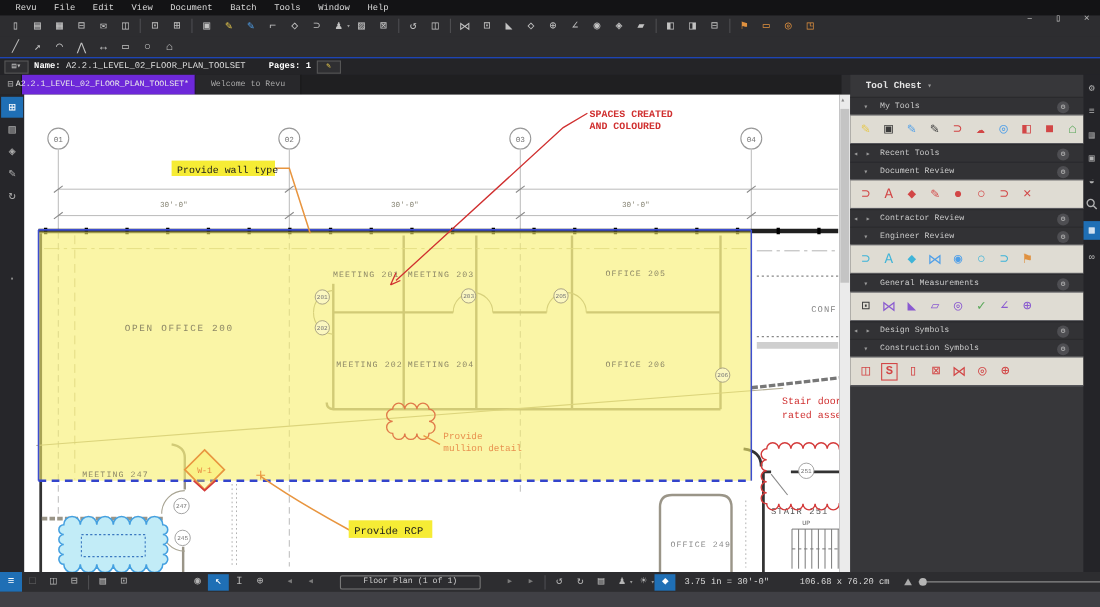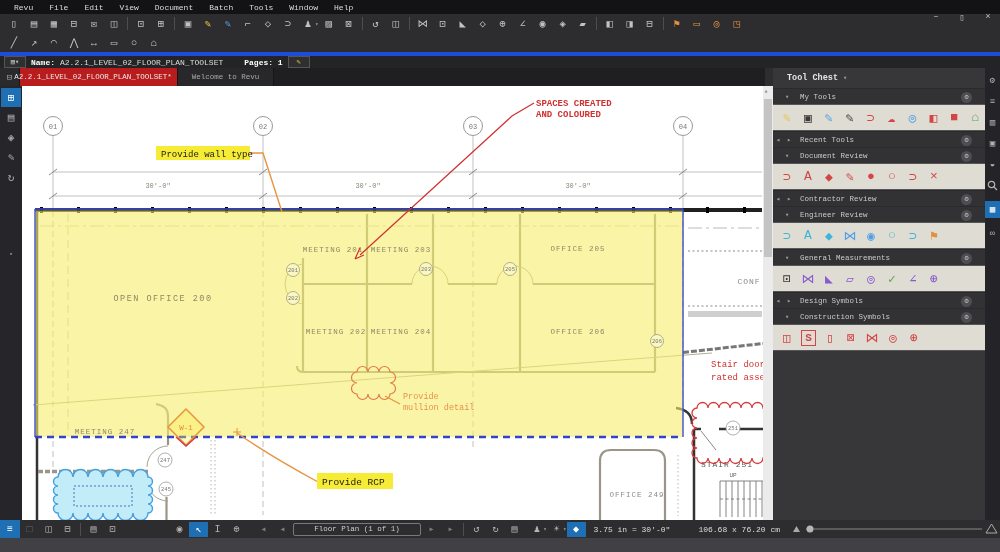--- a/index.html
+++ b/index.html
@@ -12,30 +12,30 @@
   .wc span{font-size:9px;color:#bbb;width:12px;text-align:center}
   
   .tb{position:absolute;left:0;height:19px;display:flex;align-items:center;padding-left:4px;width:100%;background:#2d2d30}
   .tb1{top:14px}.tb2{top:33px}
   .ic{width:20px;height:16px;display:flex;align-items:center;justify-content:center;font-size:10.5px;color:#c2c2c2;flex:0 0 auto}
   .tb-div{width:1px;height:13px;background:#4d4d50;margin:0 3px;flex:0 0 auto}
   .yellow{color:#e6c84c}.blue{color:#4f9fe8}.orange{color:#e0913f}.red{color:#d24646}
   .cyan{color:#3fb4d8}.purple{color:#8a5ad0}.green{color:#5aa85a}.dark{color:#3a3a3a}
   .chv{font-size:6px;color:#999;margin-left:-3px}
   
-  .namebar{position:absolute;top:52px;left:0;width:100%;height:16px;background:#242427;display:flex;align-items:center;font-size:8px;padding-left:4px;gap:5px;border-top:4px solid #1d4ed8}
+  .namebar{position:absolute;top:52px;left:0;width:100%;height:16px;background:#242427;display:flex;align-items:center;font-size:8px;padding-left:4px;gap:5px;border-top:1px solid #1d4ed8}
   .doc-btn{width:22px;height:12px;border:1px solid #555;display:flex;align-items:center;justify-content:center;color:#bbb;font-size:7px;background:#2f2f32}
   .nb-label{color:#fff;font-weight:bold}
   .nb-val{color:#ddd}
   .nb-pages{color:#fff;font-weight:bold;margin-left:16px}
   
   .tabbar{position:absolute;top:68px;left:0;width:765px;height:18px;background:#1f1f21;display:flex}
   .tabbar-ic{width:20px;height:18px;display:flex;align-items:center;justify-content:center;color:#aaa;font-size:9px;background:#2a2a2d;border-right:1px solid #161618}
   .tab{height:18px;display:flex;align-items:center;justify-content:center;gap:6px;font-size:7.5px;color:#a8a8a8;background:#28282b;border-right:1px solid #161618;padding:0 8px}
-  .tab.active{background:#b91c1c;color:#eaeaea}
+  .tab.active{background:#6d28d9;color:#eaeaea}
   .tab .x{font-size:8px;color:#bbb}
   
   .sidebar{position:absolute;left:0;top:86px;width:22px;height:434px;background:#26262a;display:flex;flex-direction:column;align-items:center;padding-top:2px;gap:1px}
   .side-ic{width:20px;height:19px;display:flex;align-items:center;justify-content:center;font-size:11px;color:#ababab}
   .side-ic.active{background:#1f6fb5;color:#fff}
   .side-split{margin-top:62px;color:#888;font-size:7px}
   
   .drawing{position:absolute;left:22px;top:86px;width:741px;height:434px;background:#fff}
   .vscroll{position:absolute;left:763px;top:86px;width:10px;height:434px;background:#ebebeb}
   .vthumb{position:absolute;left:1px;top:13px;width:8px;height:158px;background:#c4c4c4}
@@ -53,21 +53,21 @@
   .tool.boxed{font-size:11px;font-weight:bold;border:1.5px solid #d24646;width:15px;height:16px;margin:0 3px}
   
   .rstrip{position:absolute;left:985px;top:68px;width:15px;height:452px;background:#242428;display:flex;flex-direction:column;align-items:center;gap:10px;padding-top:7px}
   .rs-ic{font-size:9px;color:#b2b2b2;height:11px;display:flex;align-items:center;justify-content:center;width:15px}
   .rs-ic.active{background:#1f6fb5;color:#fff;height:17px}
   
   .bottombar{position:absolute;left:0;top:520px;width:1000px;height:18px;background:#2d2d30;display:flex;align-items:center;font-size:8px}
   .bb-blue{width:20px;height:18px;background:#1f6fb5;color:#fff;display:flex;align-items:center;justify-content:center;font-size:10px;flex:0 0 auto}
   .bic{width:19px;height:15px;display:flex;align-items:center;justify-content:center;font-size:10px;color:#b5b5b5;flex:0 0 auto}
   .bic.sel{background:#1f6fb5;color:#fff}
-  .pagebox{width:128px;height:13px;border:1px solid #787878;border-radius:2px;display:flex;align-items:center;justify-content:center;color:#cfcfcf;font-size:7.5px;margin:0 1px;flex:0 0 auto}
+  .pagebox{width:128px;height:13px;border:1px solid #787878;border-radius:2px;display:flex;align-items:center;justify-content:center;color:#cfcfcf;font-size:7.5px;margin:0 17px;flex:0 0 auto}
   .btxt{color:#ddd;font-size:8px;white-space:nowrap;flex:0 0 auto}
   .bstrip{position:absolute;left:0;top:538px;width:1000px;height:14px;background:#404045}
 </style>
 </head>
 <body>
 
 <div id="app">
 
   <div class="menubar">
     <span>Revu</span>

